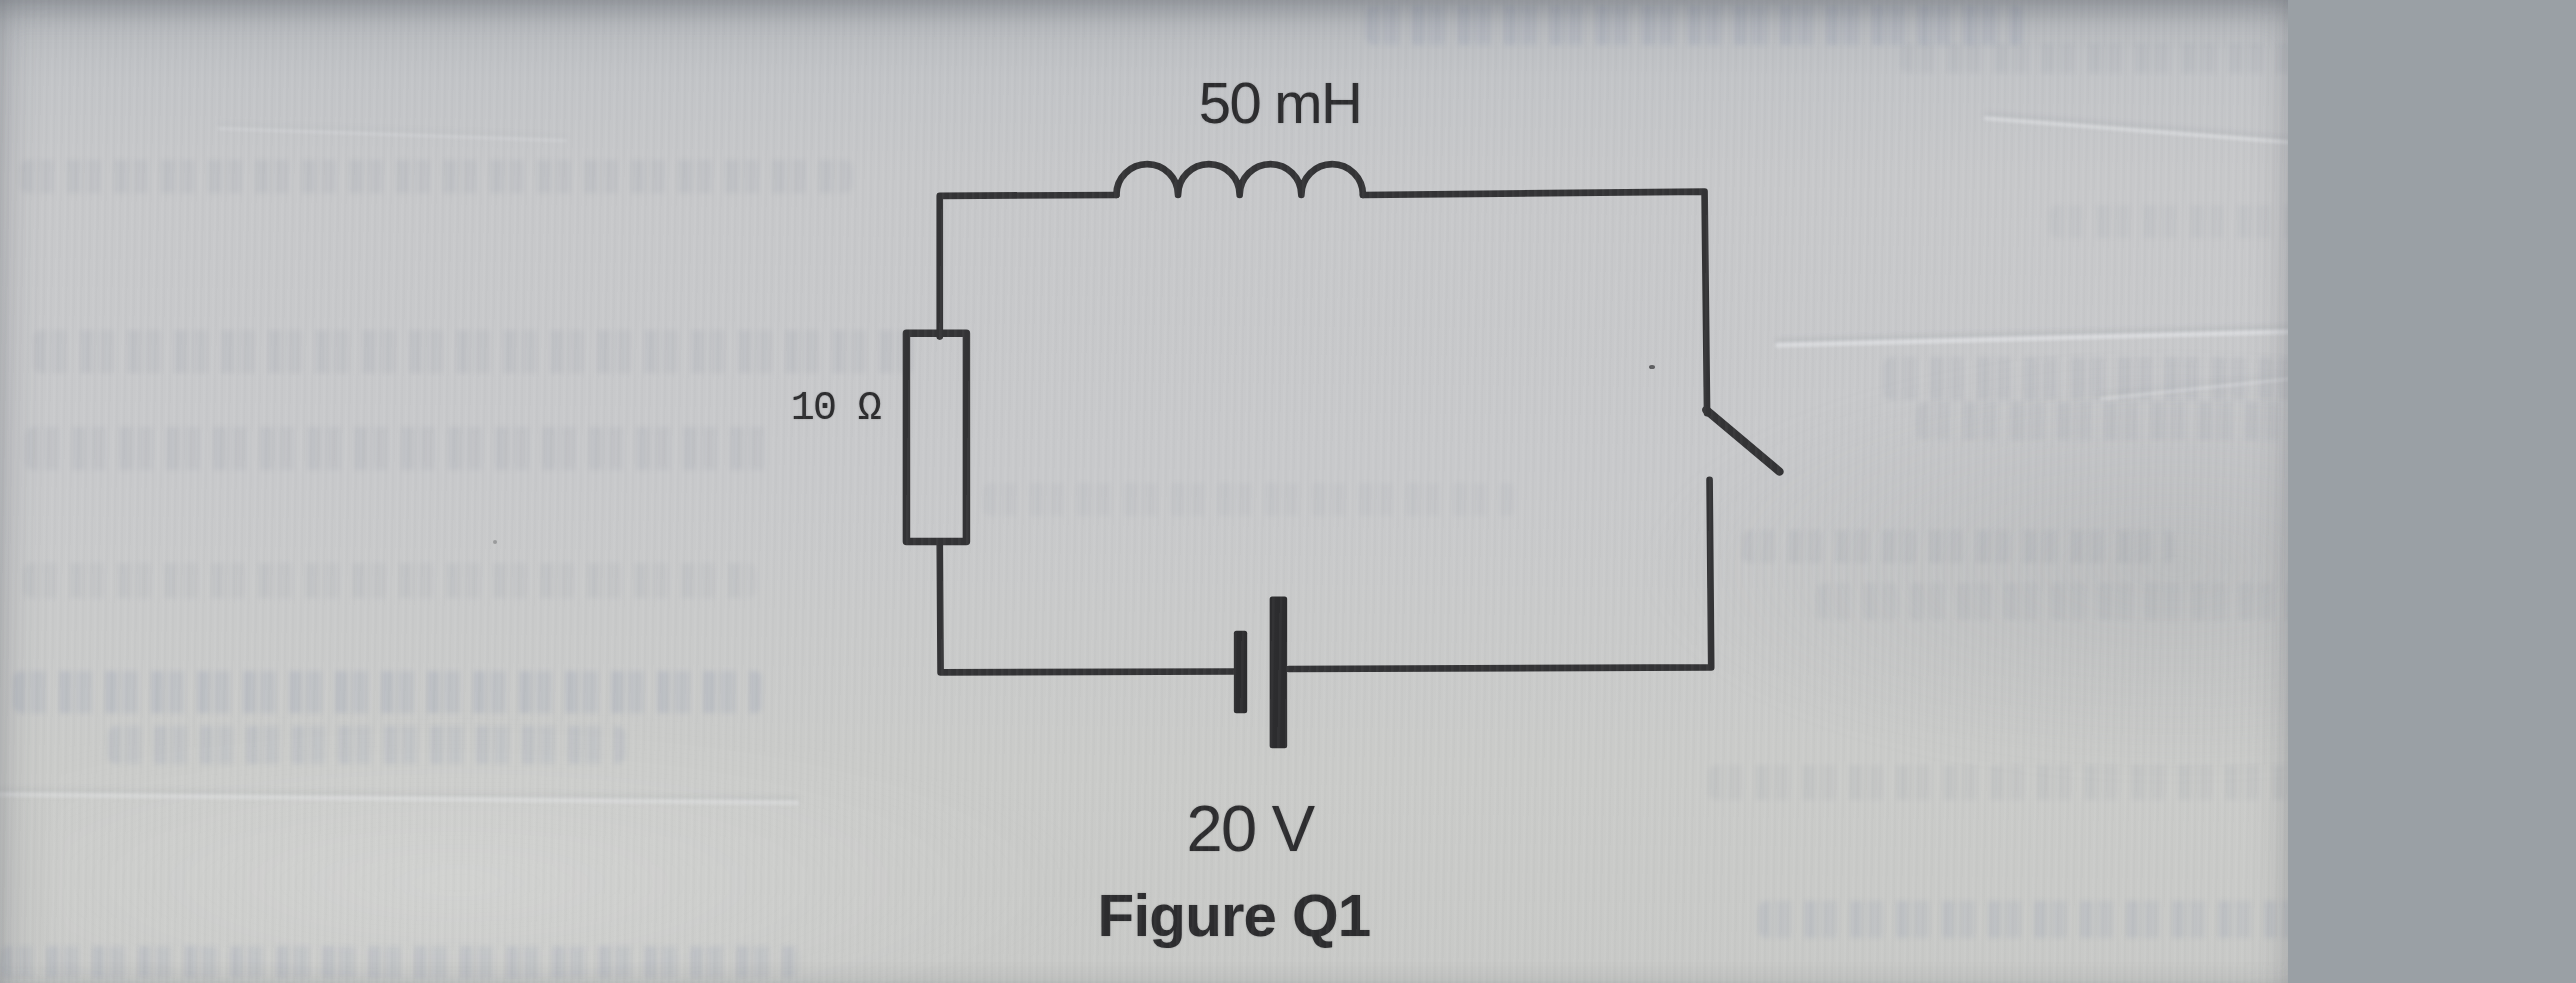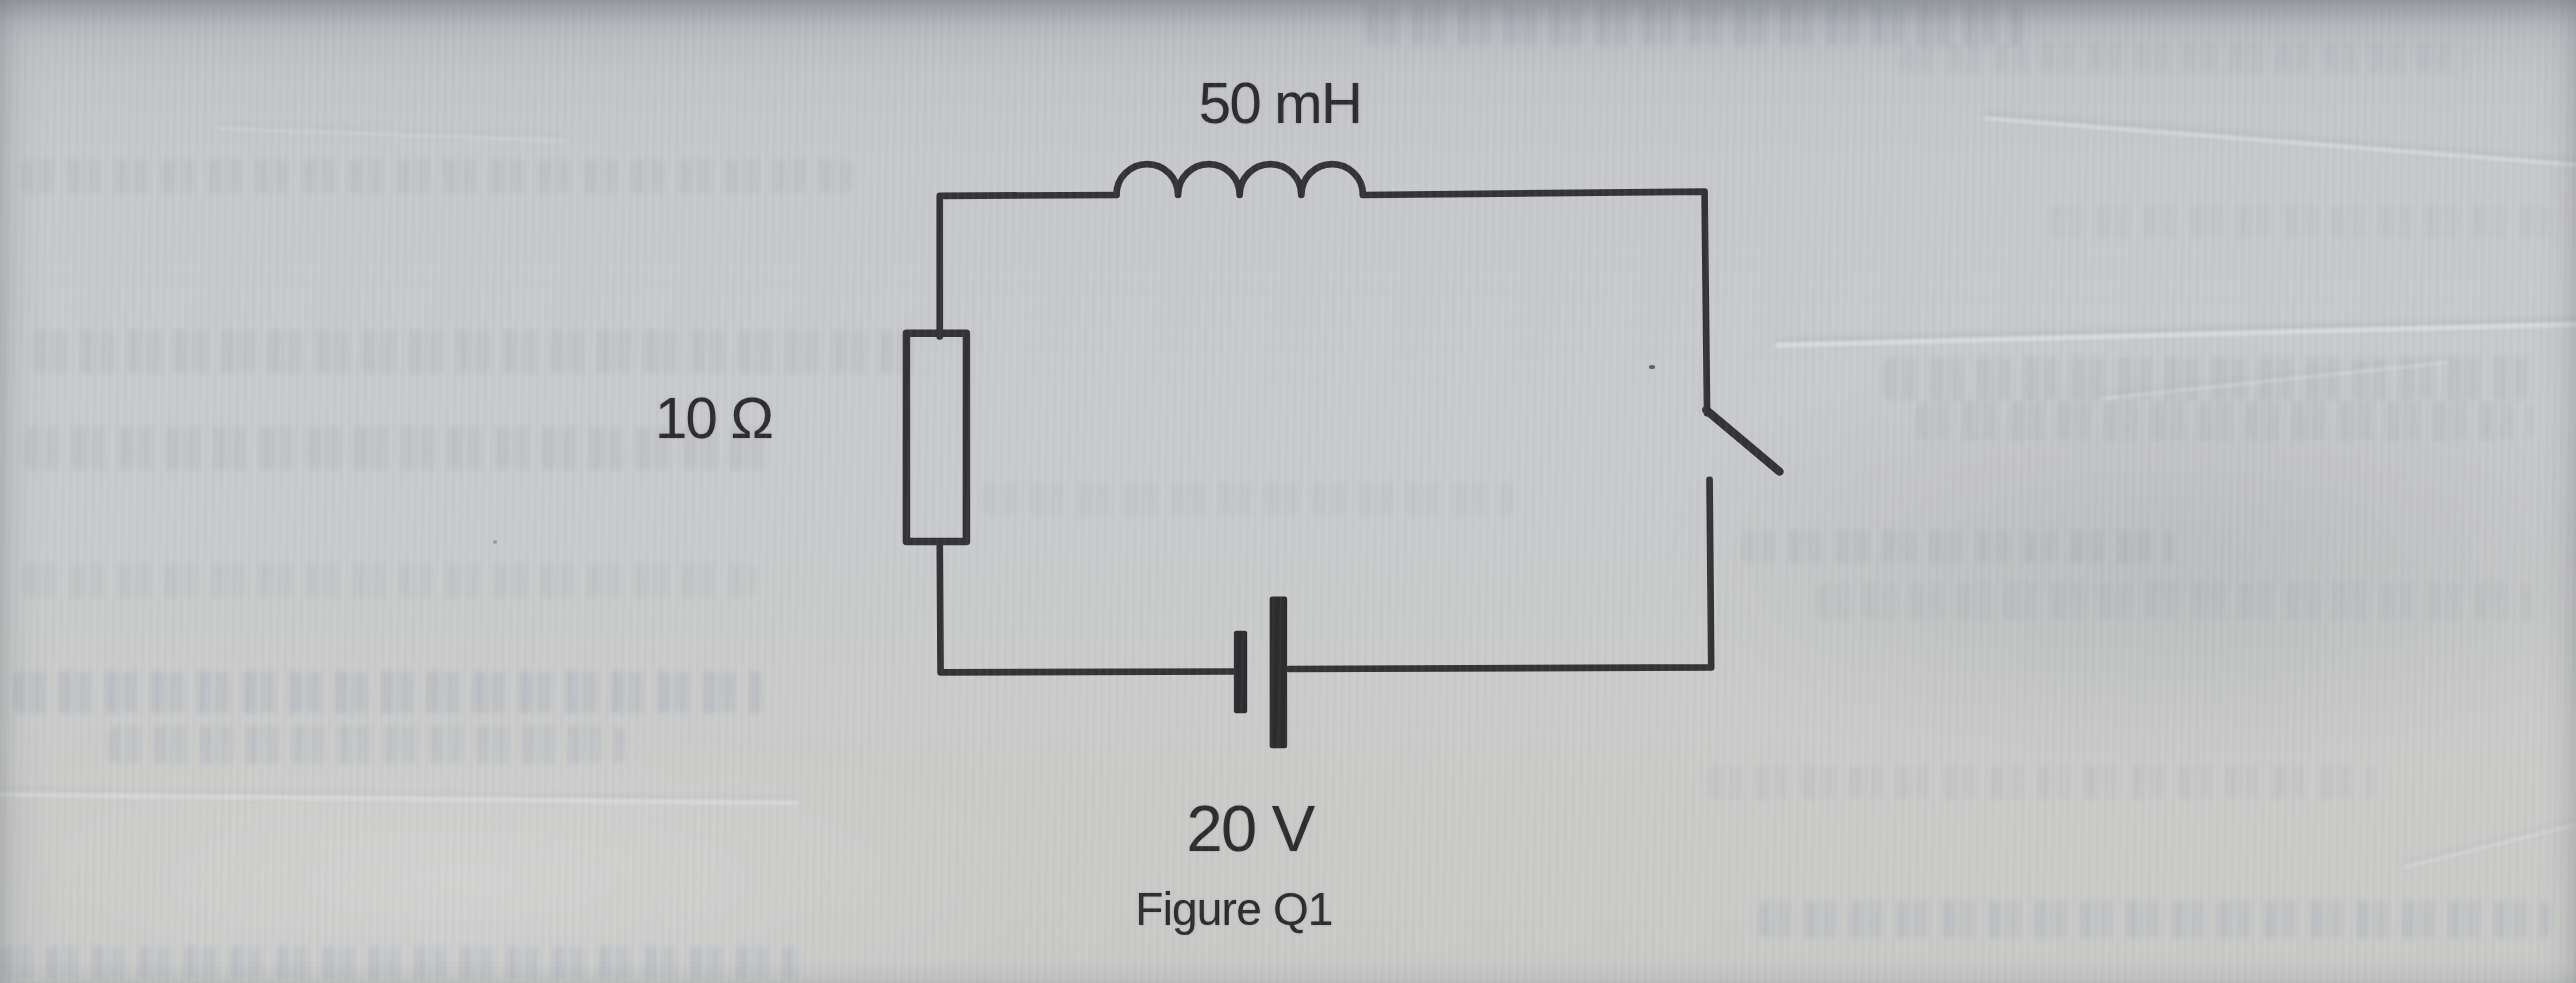--- a/index.html
+++ b/index.html
@@ -1,18 +1,18 @@
 <!DOCTYPE html>
 <html style="font-size:13.3px"><head>
 <meta charset="utf-8">
 <style>
   html,body{margin:0;padding:0;background:#9aa0a5;}
   .photo{
     position:relative;
-    width:2576px;height:984px;
+    width:2288px;height:984px;
     overflow:hidden;
     background:
       linear-gradient(180deg,#b6b9bd 0px,#c2c4c7 79px,#c7c8ca 175px,#c8c9cb 48%,#cacbc9 78%,#c8c9c7 100%);
     font-family:"Liberation Sans",sans-serif;
   }
   .vignette{
     position:absolute;inset:0;pointer-events:none;
     box-shadow:
       inset 0 23px 38px -20px rgba(88,94,102,.6),
       inset 0 -13.3px 28px -21.7px rgba(120,124,128,.38),
@@ -61,23 +61,23 @@
   }
   .speck{position:absolute;border-radius:50%;background:rgba(55,55,58,.75);pointer-events:none;}
   svg.circuit{position:absolute;left:0;top:0;filter:blur(0.4px);}
   svg.circuit path, svg.circuit rect{stroke-linecap:round;stroke-linejoin:round;}
   .label{
     position:absolute;color:#2c2c2e;line-height:1;
     text-shadow:0 0 1.7px rgba(44,44,46,.35);
     letter-spacing:-1.7px;white-space:nowrap;
   }
   .lbl-inductor{left:1030px;top:74px;width:500px;font-size:58px;text-align:center;}
-  .lbl-resistor{left:547px;top:389px;width:333px;font-size:58px;text-align:center;}
+  .lbl-resistor{left:547px;top:389px;width:333px;font-size:40px;text-align:right;font-family:Liberation Mono, monospace;}
   .lbl-source{left:1000px;top:796px;width:500px;font-size:65px;text-align:center;}
-  .lbl-caption{left:984px;top:886px;width:500px;font-size:46px;font-weight:normal;text-align:center;letter-spacing:-0.8px;}
+  .lbl-caption{left:984px;top:886px;width:500px;font-size:60px;font-weight:bold;text-align:center;letter-spacing:-0.8px;}
 </style>
 </head>
 <body>
 
 <div class="photo">
 
   <div class="shade shade-right"></div>
   <div class="shade light-bottomleft"></div>
 
   <div class="ghost" style="left:20px;top:160px;width:833px;height:33px;opacity:.5"></div>

